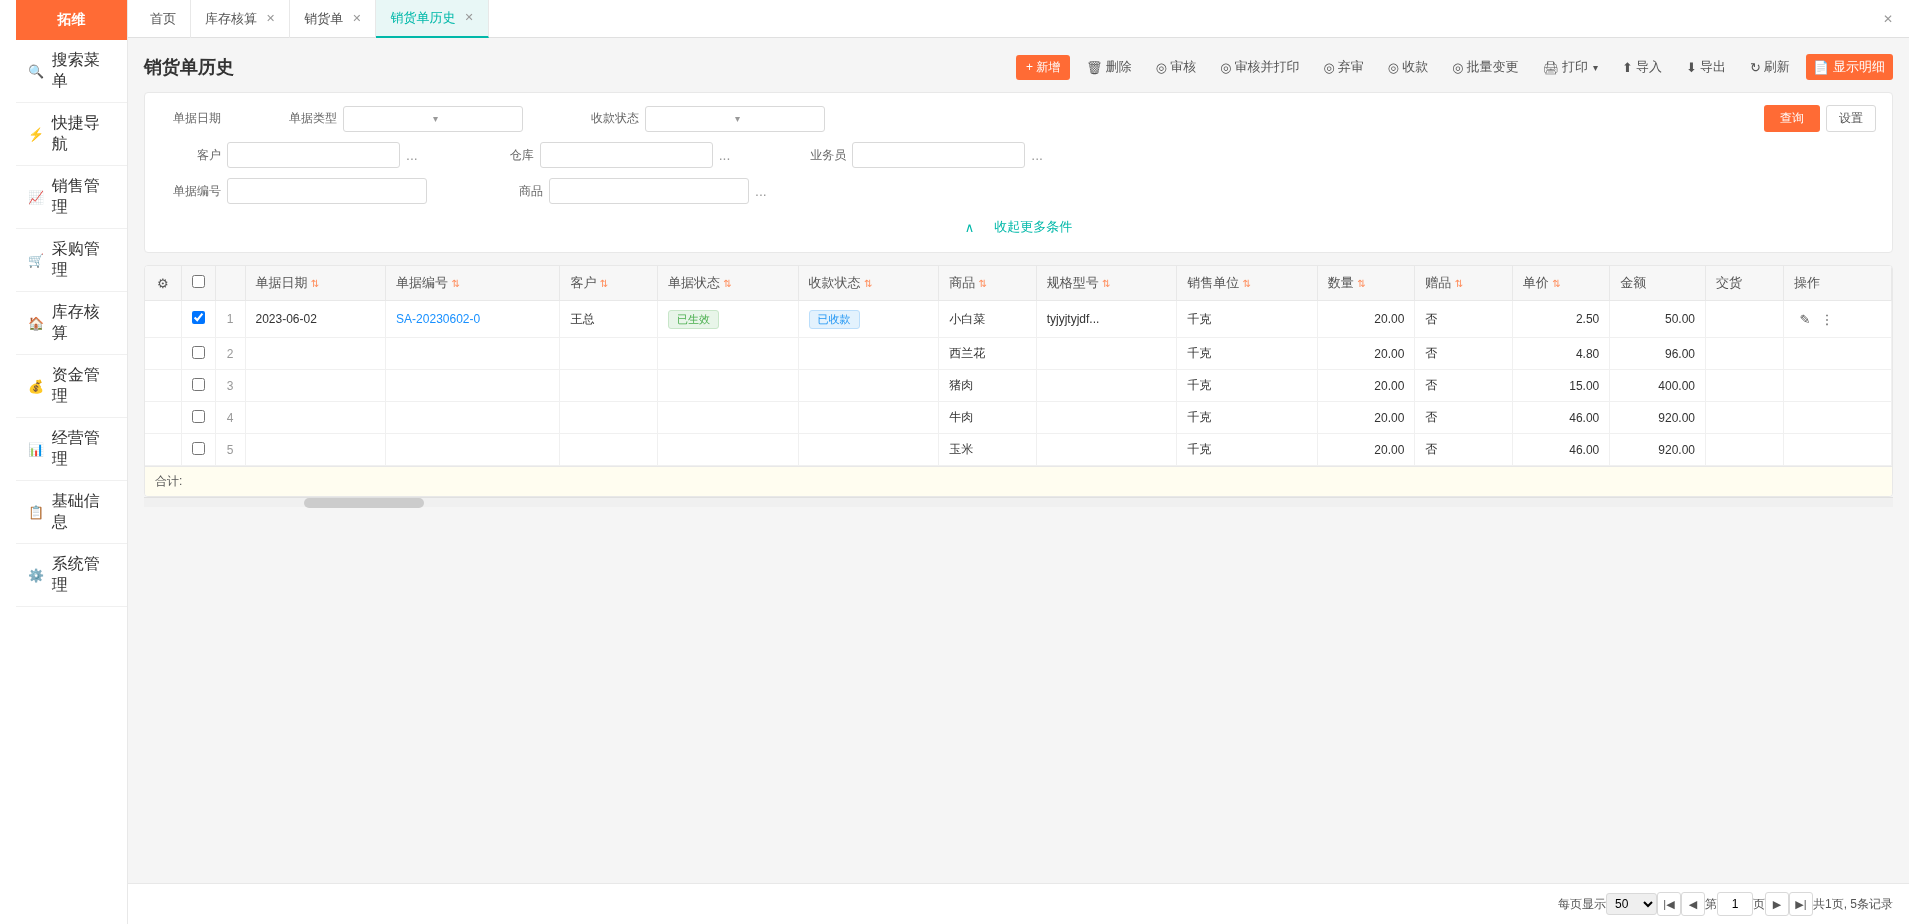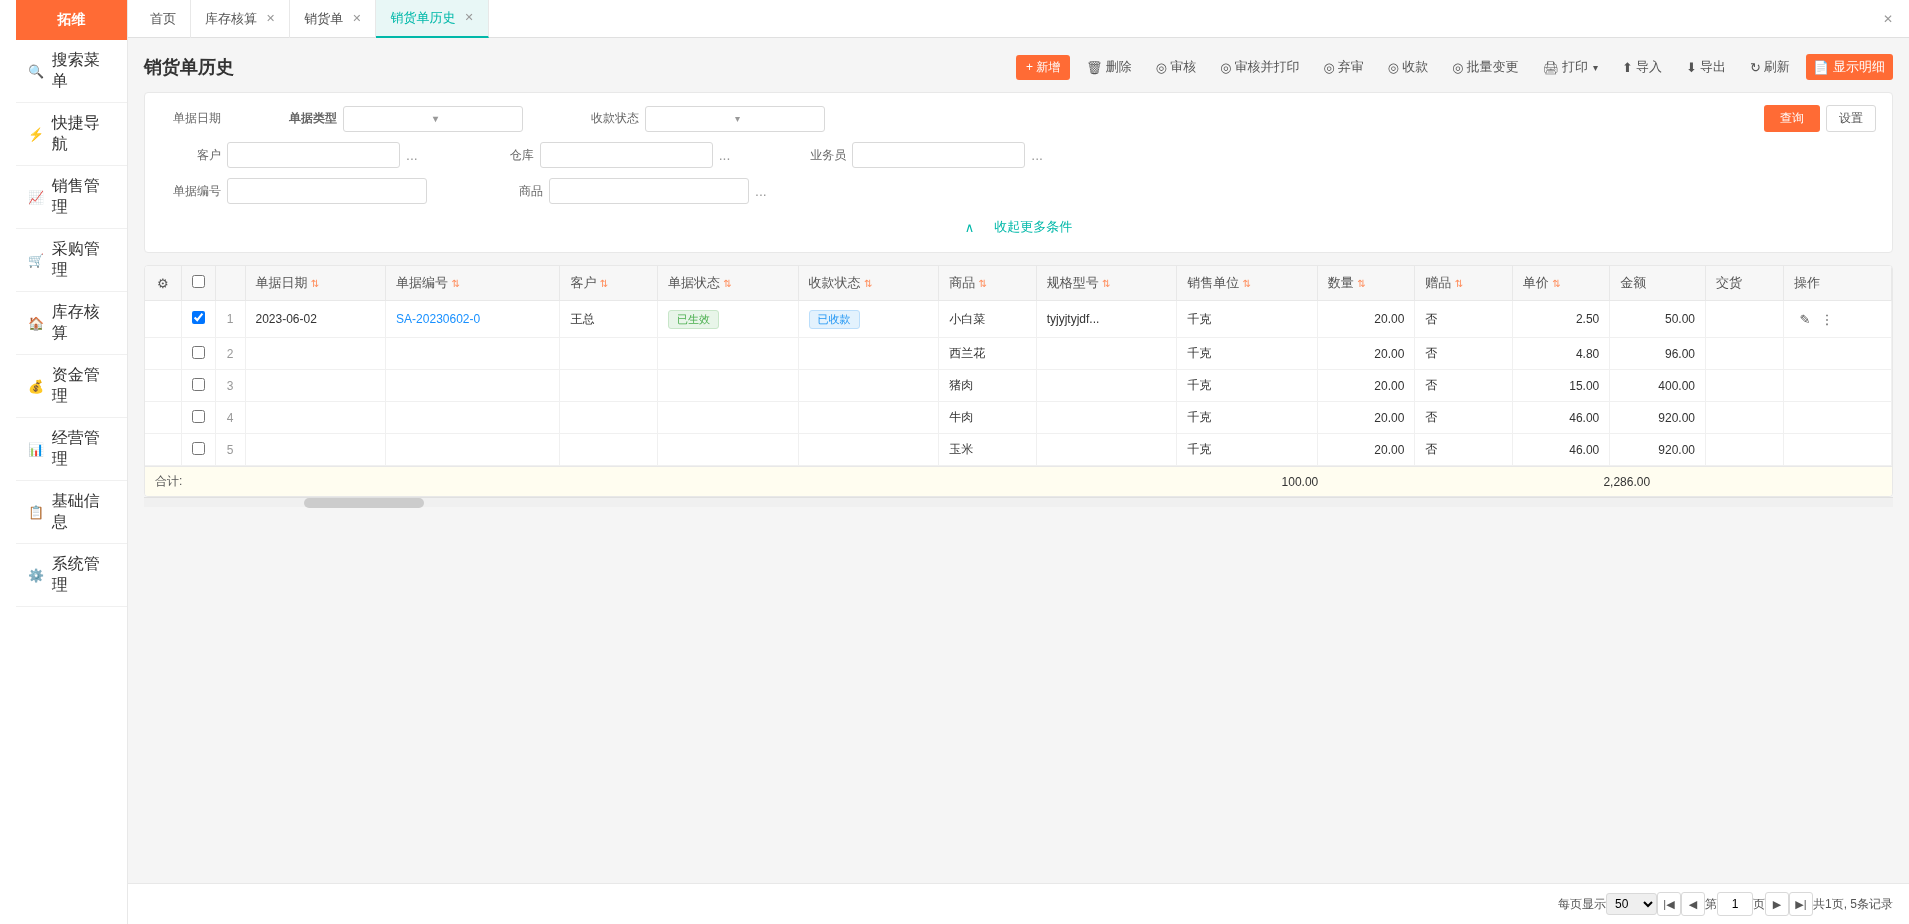--- a/index.html
+++ b/index.html
@@ -200,21 +200,21 @@
       </div>
     </div>
 
     <div class="filter-panel">
       <div class="filter-row">
 
         <div class="filter-item">
           <span class="filter-label">单据日期</span>
         </div>
 
-        <div class="filter-item" style="margin-left:40px;font-weight:bold;">
+        <div class="filter-item" style="margin-left:40px;">
           <span class="filter-label">单据类型</span>
           <div class="select-with-arrow">
             <span></span>
             <span class="arrow">▾</span>
           </div>
         </div>
 
         <div class="filter-item" style="margin-left:40px;">
           <span class="filter-label">收款状态</span>
           <div class="select-with-arrow">
@@ -469,39 +469,20 @@
       <td style="text-align:right;">920.00</td>
       <td></td>
       <td>
         
       </td>
     </tr>
           </tbody>
       </table>
       <div class="table-footer">
         <span class="total-label">合计:</span>
-        <div class="total-values">
-          <span style="flex:1"></span>
-          <span style="flex:1"></span>
-          <span style="flex:1"></span>
-          <span style="flex:1"></span>
-          <span style="flex:1"></span>
-          <span style="flex:1"></span>
-          <span style="flex:1"></span>
-          <span style="flex:1"></span>
-          <span style="flex:1"></span>
-
-          <span class="total-cell" style="min-width:60px;text-align:right;">100.00</span>
-          <span style="flex:1"></span>
-          <span style="flex:1"></span>
-
-          <span class="total-cell" style="min-width:80px;text-align:right;">2,286.00</span>
-          <span style="flex:1"></span>
-          <span style="flex:1"></span>
-        </div>
       </div>
     </div>
 
     <div class="scroll-bar-area">
       <div class="scroll-bar-thumb"></div>
     </div>
   </div>
 
   <div class="pagination-bar">
     <span class="pagination-label">每页显示</span>

